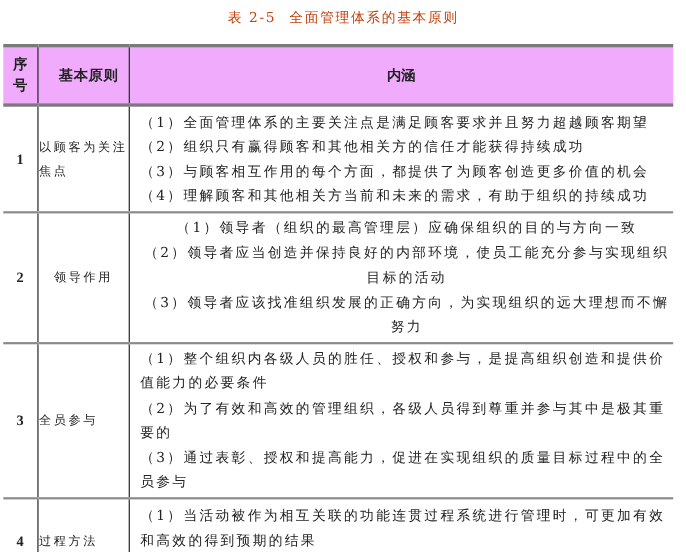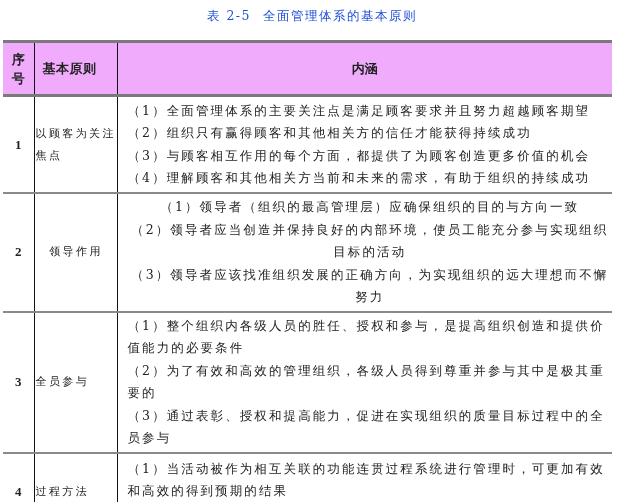--- a/index.html
+++ b/index.html
@@ -4,42 +4,42 @@
 <style>
   html, body { margin: 0; padding: 0; background: #ffffff; }
   body {
     width: 624px; height: 502px; overflow: hidden; position: relative;
     font-family: "DejaVu Serif", "Liberation Serif", serif;
     color: #222;
   }
   .caption {
     position: absolute; top: 8px; left: 0; width: 624px;
     text-align: center; font-size: 12.5px; letter-spacing: 1.5px;
-    color: #1d4ed8;
+    color: #c2410c;
   }
   .caption .num { margin-right: 12px; }
   table.principles {
     position: absolute; top: 40px; left: 3px;
     width: 609px; border-collapse: collapse; table-layout: fixed;
   }
   table.principles col.c-idx { width: 31px; }
   table.principles col.c-name { width: 83px; }
   table.principles col.c-body { width: 495px; }
   table.principles th, table.principles td {
     padding: 0; vertical-align: middle;
   }
   table.principles thead tr { background: #f0abfc; }
   table.principles thead th {
     height: 51px; font-size: 13px; font-weight: bold;
     border-top: 3px solid #7a7a7a;
     border-bottom: 3px solid #7a7a7a;
     color: #222;
   }
   table.principles thead th.h-idx { line-height: 19px; text-align: center; }
-  table.principles thead th.h-name { text-align: left; padding-left: 8px; letter-spacing: 0.5px; }
+  table.principles thead th.h-name { text-align: left; padding-left: 19px; letter-spacing: 0.5px; }
   table.principles thead th.h-body { text-align: center; }
   table.principles th + th, table.principles td + td {
     border-left: 1.5px solid #111;
   }
   table.principles tbody tr td {
     border-bottom: 2.5px solid #8a8a8a;
     margin-top: 10px;
   }
   table.principles tbody tr.last td { border-bottom: 2.5px solid #8a8a8a; }
   td.idx {

